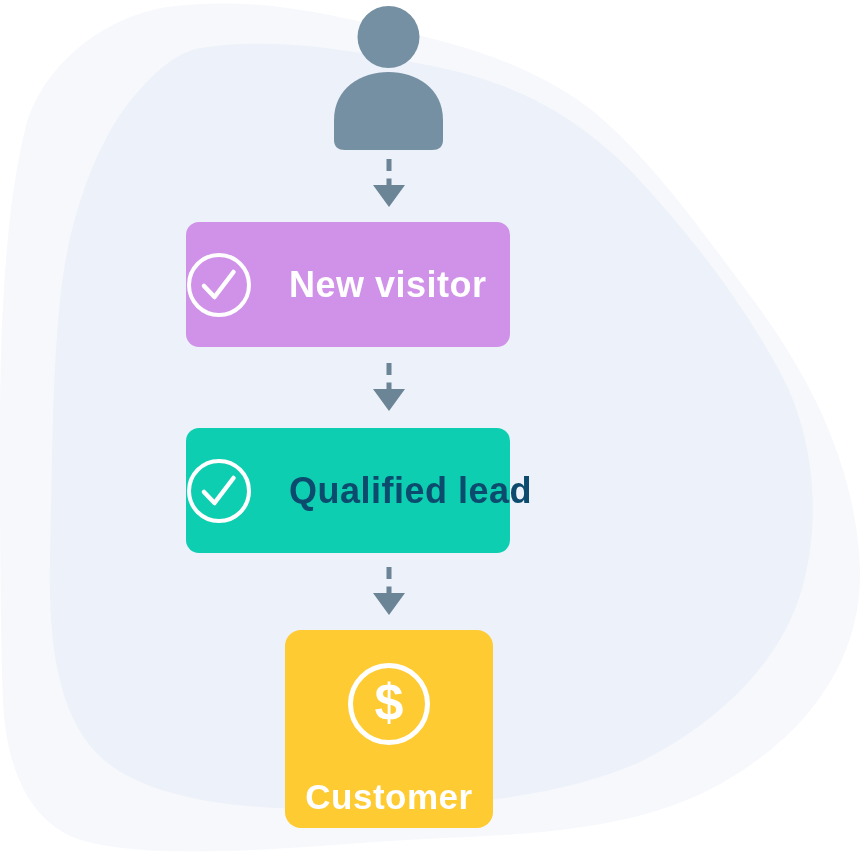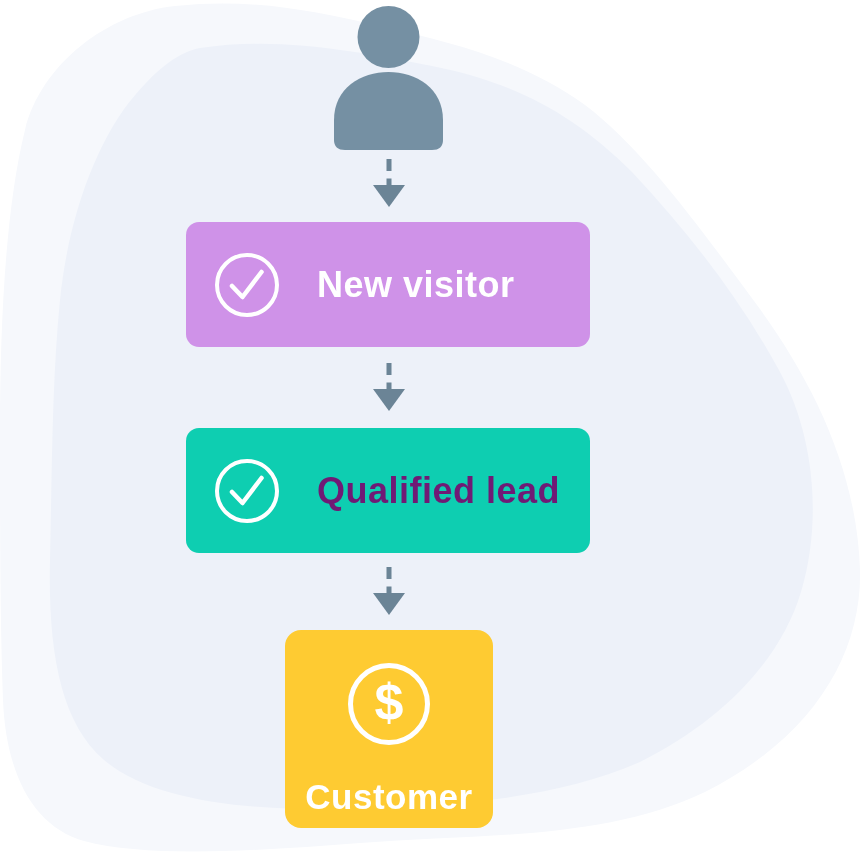--- a/index.html
+++ b/index.html
@@ -33,26 +33,25 @@
     left: 370px;
     width: 38px;
     height: 50px;
   }
   .arrow1 { top: 158px; }
   .arrow2 { top: 362px; }
   .arrow3 { top: 566px; }
   .pill {
     position: absolute;
     left: 186px;
-    width: 404px;
+    width: 324px;
     height: 125px;
     border-radius: 13px;
     display: flex;
     align-items: center;
-    padding-left: 28px;
     box-sizing: border-box;
   }
   .pill1 { top: 222px; }
   .pill2 { top: 428px; }
   .check-icon {
     width: 66px;
     height: 66px;
     flex: 0 0 auto;
   }
   .pill-label {
@@ -160,21 +159,21 @@
   <svg class="arrow arrow2" viewBox="0 0 38 50" aria-hidden="true">
     <line x1="19" y1="1" x2="19" y2="29" stroke-width="5" stroke-dasharray="12 7.5" style="stroke: rgb(107, 132, 150);"></line>
     <polygon points="3,27 35,27 19,49" style="fill: rgb(107, 132, 150);"></polygon>
   </svg>
 
   <div class="pill pill2" style="background-color: rgb(14, 206, 177);">
     <svg class="check-icon" viewBox="0 0 66 66" aria-hidden="true">
       <circle cx="33" cy="33" r="30" fill="none" stroke-width="4" style="stroke: rgb(255, 255, 255);"></circle>
       <path d="M18 34 L28.5 45 L47.5 20" fill="none" stroke-width="4.5" stroke-linecap="round" stroke-linejoin="round" style="stroke: rgb(255, 255, 255);"></path>
     </svg>
-    <span class="pill-label" style="color: #701a75;">Qualified lead</span>
+    <span class="pill-label" style="color: #0c4a6e;">Qualified lead</span>
   </div>
 
   <svg class="arrow arrow3" viewBox="0 0 38 50" aria-hidden="true">
     <line x1="19" y1="1" x2="19" y2="29" stroke-width="5" stroke-dasharray="12 7.5" style="stroke: rgb(107, 132, 150);"></line>
     <polygon points="3,27 35,27 19,49" style="fill: rgb(107, 132, 150);"></polygon>
   </svg>
 
   <div class="card" style="background-color: rgb(254, 203, 50);">
     <div class="dollar-circle">
       <span class="dollar-glyph" style="color: rgb(255, 255, 255);">$</span>

